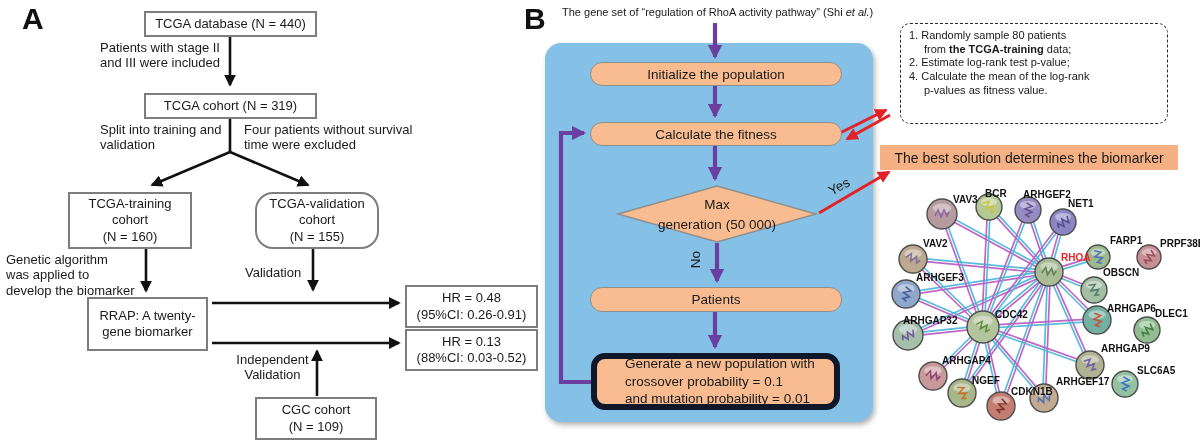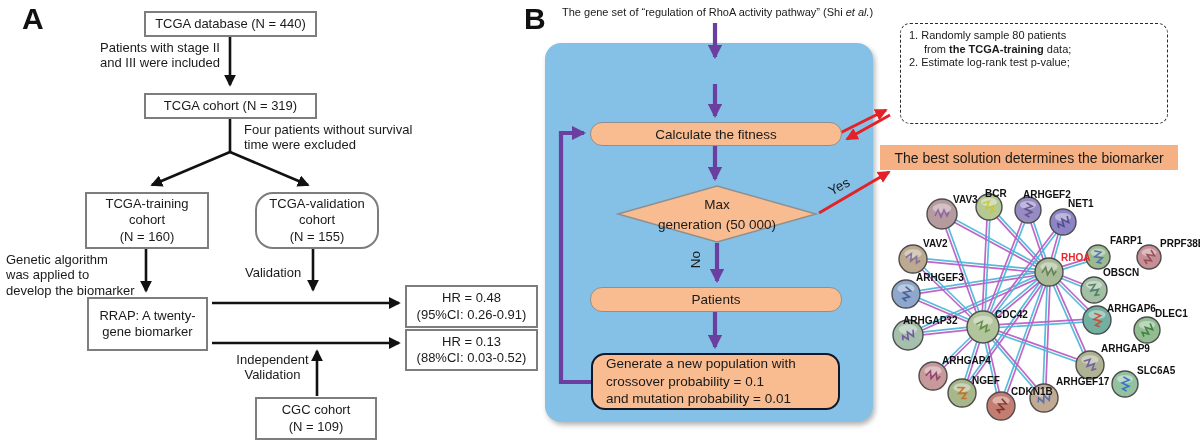--- a/index.html
+++ b/index.html
@@ -9,22 +9,22 @@
   
   .abox{position:absolute;background:#fff;border:2px solid #7d7d7d;display:flex;align-items:center;
         justify-content:center;text-align:center;font-size:13px;line-height:1.24;white-space:pre-line;z-index:3;}
   .lbl{position:absolute;font-size:13px;line-height:1.18;white-space:pre-line;z-index:3;}
   
   .bluepanel{position:absolute;left:545px;top:43px;width:328px;height:379px;background:#85c1e6;
              border-radius:16px;box-shadow:2px 3px 5px rgba(90,90,90,.45);z-index:1;}
   svg.layer{position:absolute;left:0;top:0;z-index:2;pointer-events:none;}
   .pill{position:absolute;background:#f8bc90;border:1px solid #8f8f8f;border-radius:12px;display:flex;
         align-items:center;justify-content:center;font-size:13.5px;z-index:3;}
-  .genbox{position:absolute;background:#f8bc90;border:2px solid #0f172a;border-radius:14px;display:flex;
-          align-items:center;font-size:13.5px;line-height:1.3;white-space:pre-line;padding-left:13px;
+  .genbox{position:absolute;background:#f8bc90;border:6px solid #0f172a;border-radius:14px;display:flex;
+          align-items:center;font-size:13.5px;line-height:1.3;white-space:pre-line;padding-left:28px;
           box-sizing:border-box;z-index:3;}
   .diamond-label{position:absolute;display:flex;align-items:center;justify-content:center;text-align:center;
           font-size:13.5px;line-height:1.45;white-space:pre-line;z-index:3;}
   .rot-label{position:absolute;font-size:13.5px;z-index:3;}
   .header-b{position:absolute;left:562px;top:6px;font-size:11px;z-index:3;white-space:nowrap;}
   .dashedbox{position:absolute;left:900px;top:23px;width:268px;height:101px;border:1.6px dashed #2a2a2a;
           border-radius:10px;background:#fff;box-sizing:border-box;padding:5px 4px 0 8px;font-size:11px;
           line-height:1.24;z-index:3;}
   .step{white-space:pre-line;padding-left:15px;text-indent:-15px;}
   .banner{position:absolute;left:880px;top:145px;width:298px;height:25px;background:#f5b183;display:flex;
@@ -253,59 +253,64 @@
       <text x="942" y="364" fill="#111" font-size="10" font-weight="700">ARHGAP4</text>
       <text x="972" y="384" fill="#111" font-size="10" font-weight="700">NGEF</text>
       <text x="1011" y="395" fill="#111" font-size="10" font-weight="700">CDKN1B</text>
       <text x="1056" y="385" fill="#111" font-size="10" font-weight="700">ARHGEF17</text>
       <text x="1101" y="352" fill="#111" font-size="10" font-weight="700">ARHGAP9</text>
       <text x="1137" y="374" fill="#111" font-size="10" font-weight="700">SLC6A5</text>
     </svg>
 
   <div class="abox" style="left:144px;top:11px;width:169px;height:22px;">TCGA database (N = 440)</div>
   <div class="abox" style="left:144px;top:93px;width:169px;height:22px;">TCGA cohort (N = 319)</div>
-  <div class="abox" style="left:85px;top:192px;width:120px;height:53px;">TCGA-training
+  <div class="abox" style="left:68px;top:192px;width:120px;height:53px;">TCGA-training
 cohort
 (N = 160)</div>
   <div class="abox" style="left:255px;top:192px;width:120px;height:53px;border-radius:18px;">TCGA-validation
 cohort
 (N = 155)</div>
   <div class="abox" style="left:87px;top:297px;width:117px;height:50px;">RRAP: A twenty-
 gene biomarker</div>
   <div class="abox" style="left:405px;top:285px;width:129px;height:39px;">HR = 0.48
 (95%CI: 0.26-0.91)</div>
   <div class="abox" style="left:405px;top:329px;width:129px;height:38px;">HR = 0.13
 (88%CI: 0.03-0.52)</div>
   <div class="abox" style="left:255px;top:397px;width:118px;height:39px;">CGC cohort
 (N = 109)</div>
 
   <div class="lbl" style="left:100px;top:40px;">Patients with stage II
 and III were included</div>
+  <div class="lbl" style="left:100px;top:122px;">Split into training and
+validation</div>
   <div class="lbl" style="left:244px;top:122px;">Four patients without survival
 time were excluded</div>
   <div class="lbl" style="left:6px;top:252px;">Genetic algorithm
 was applied to
 develop the biomarker</div>
   <div class="lbl" style="left:245px;top:265px;">Validation</div>
   <div class="lbl" style="left:230px;top:352px;width:85px;text-align:center;">Independent
 Validation</div>
 
   <div class="header-b"><span>The gene set of “regulation of RhoA activity pathway” (Shi </span><i>et al.</i><span>)</span></div>
 
+  <div class="pill" style="left:590px;top:62px;width:250px;height:22px;">Initialize the population</div>
   <div class="pill" style="left:590px;top:122px;width:250px;height:22px;">Calculate the fitness</div>
   <div class="diamond-label" style="left:617px;top:193px;width:200px;height:43px;">Max
 generation (50 000)</div>
   <div class="pill" style="left:590px;top:287px;width:250px;height:23px;">Patients</div>
   <div class="genbox" style="left:591px;top:353px;width:249px;height:57px;">Generate a new population with
 crossover probability = 0.1
 and mutation probability = 0.01</div>
   <div class="rot-label" style="left:828px;top:179px;transform:rotate(-28deg);">Yes</div>
   <div class="rot-label" style="left:687px;top:252px;transform:rotate(-90deg);">No</div>
 
   <div class="dashedbox">
     <div class="step"><span>1. Randomly sample 80 patients
 from </span><b>the TCGA-training</b><span> data;</span></div>
     <div class="step">2. Estimate log-rank test p-value;</div>
+    <div class="step">4. Calculate the mean of the log-rank
+p-values as fitness value.</div>
   </div>
 
   <div class="banner">The best solution determines the biomarker</div>
 
 </div>
 
 </body></html>

